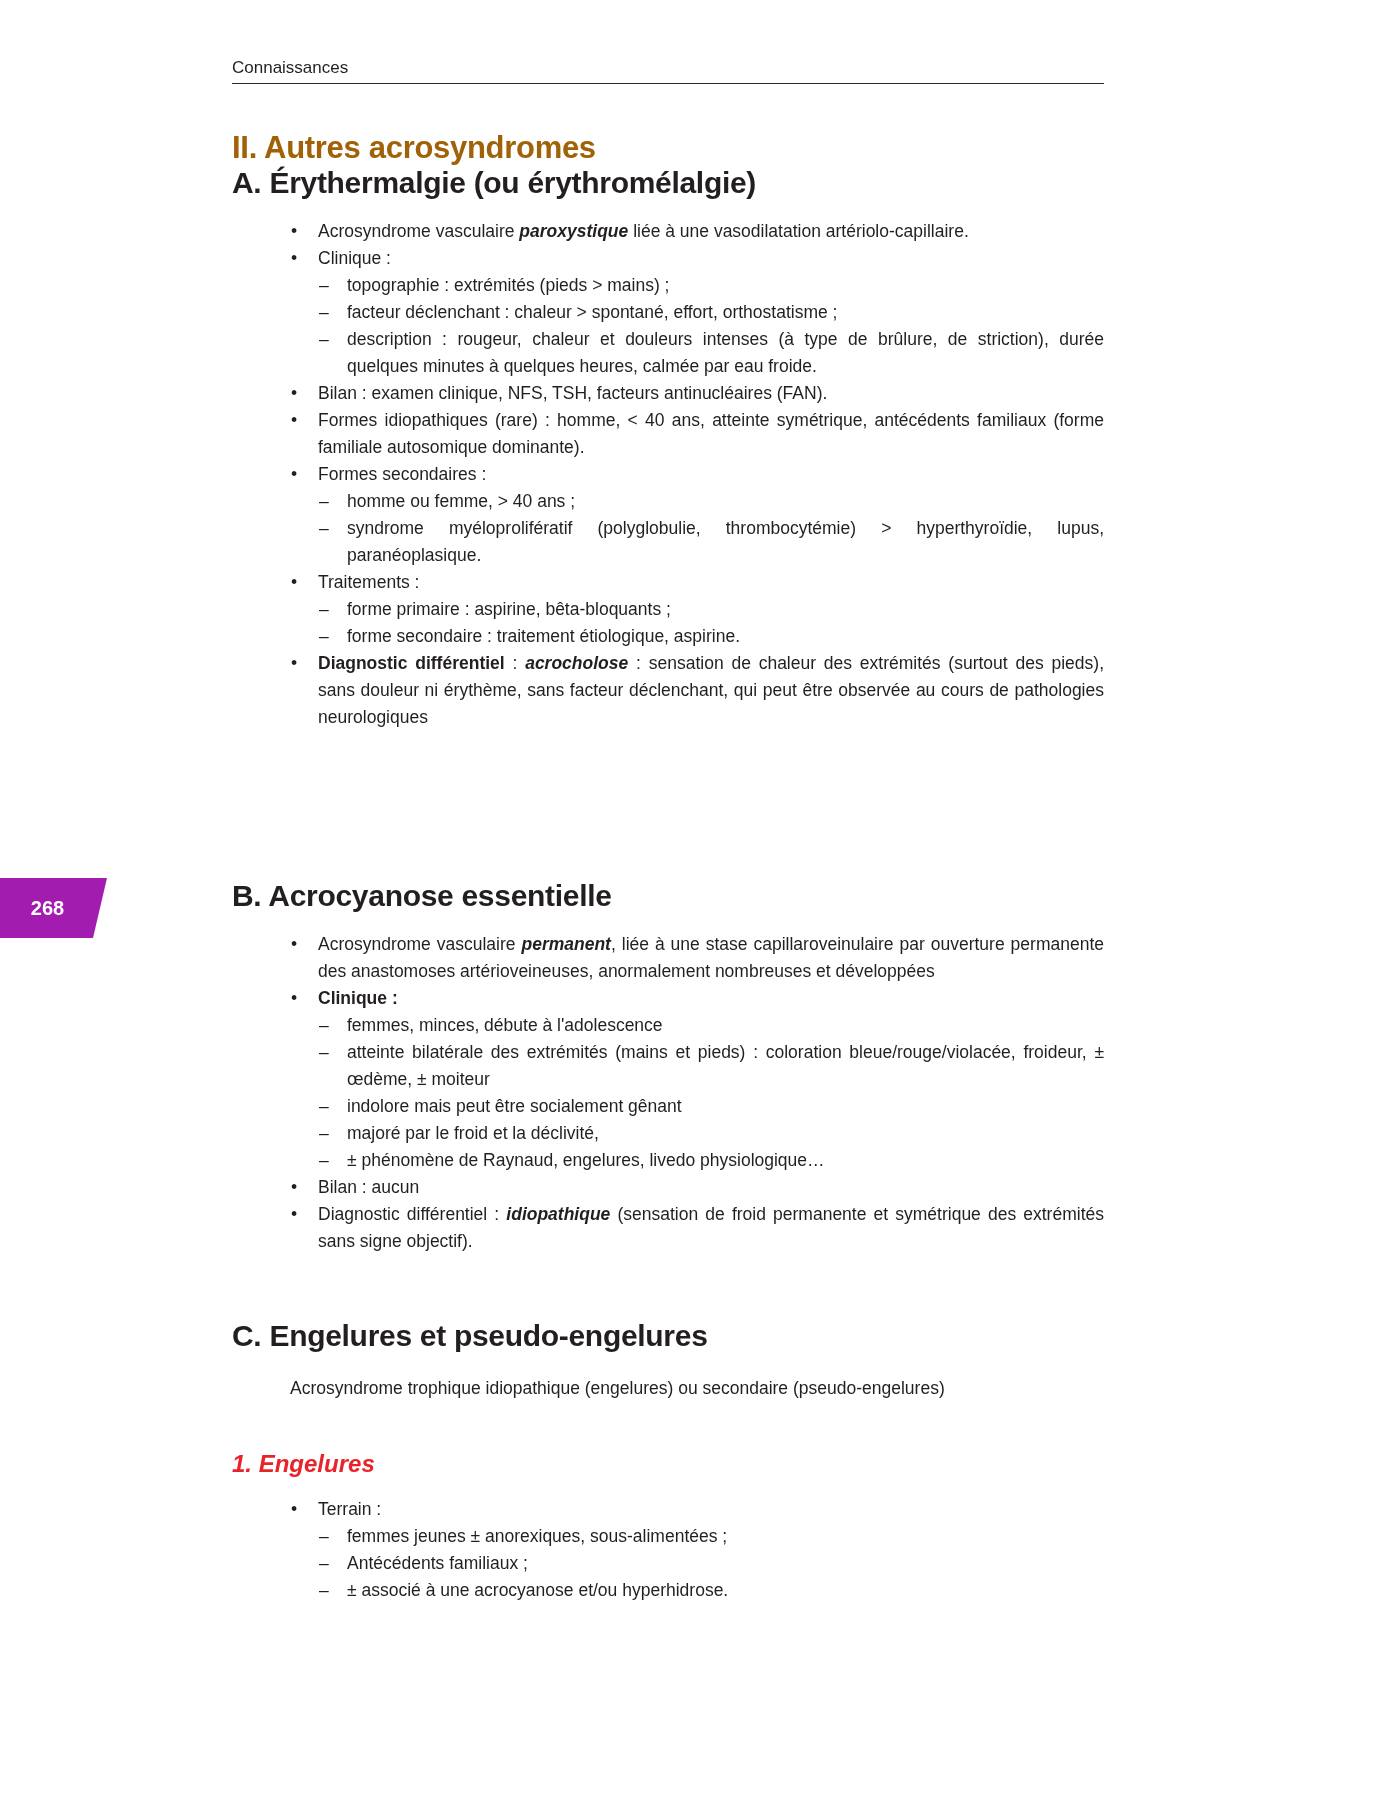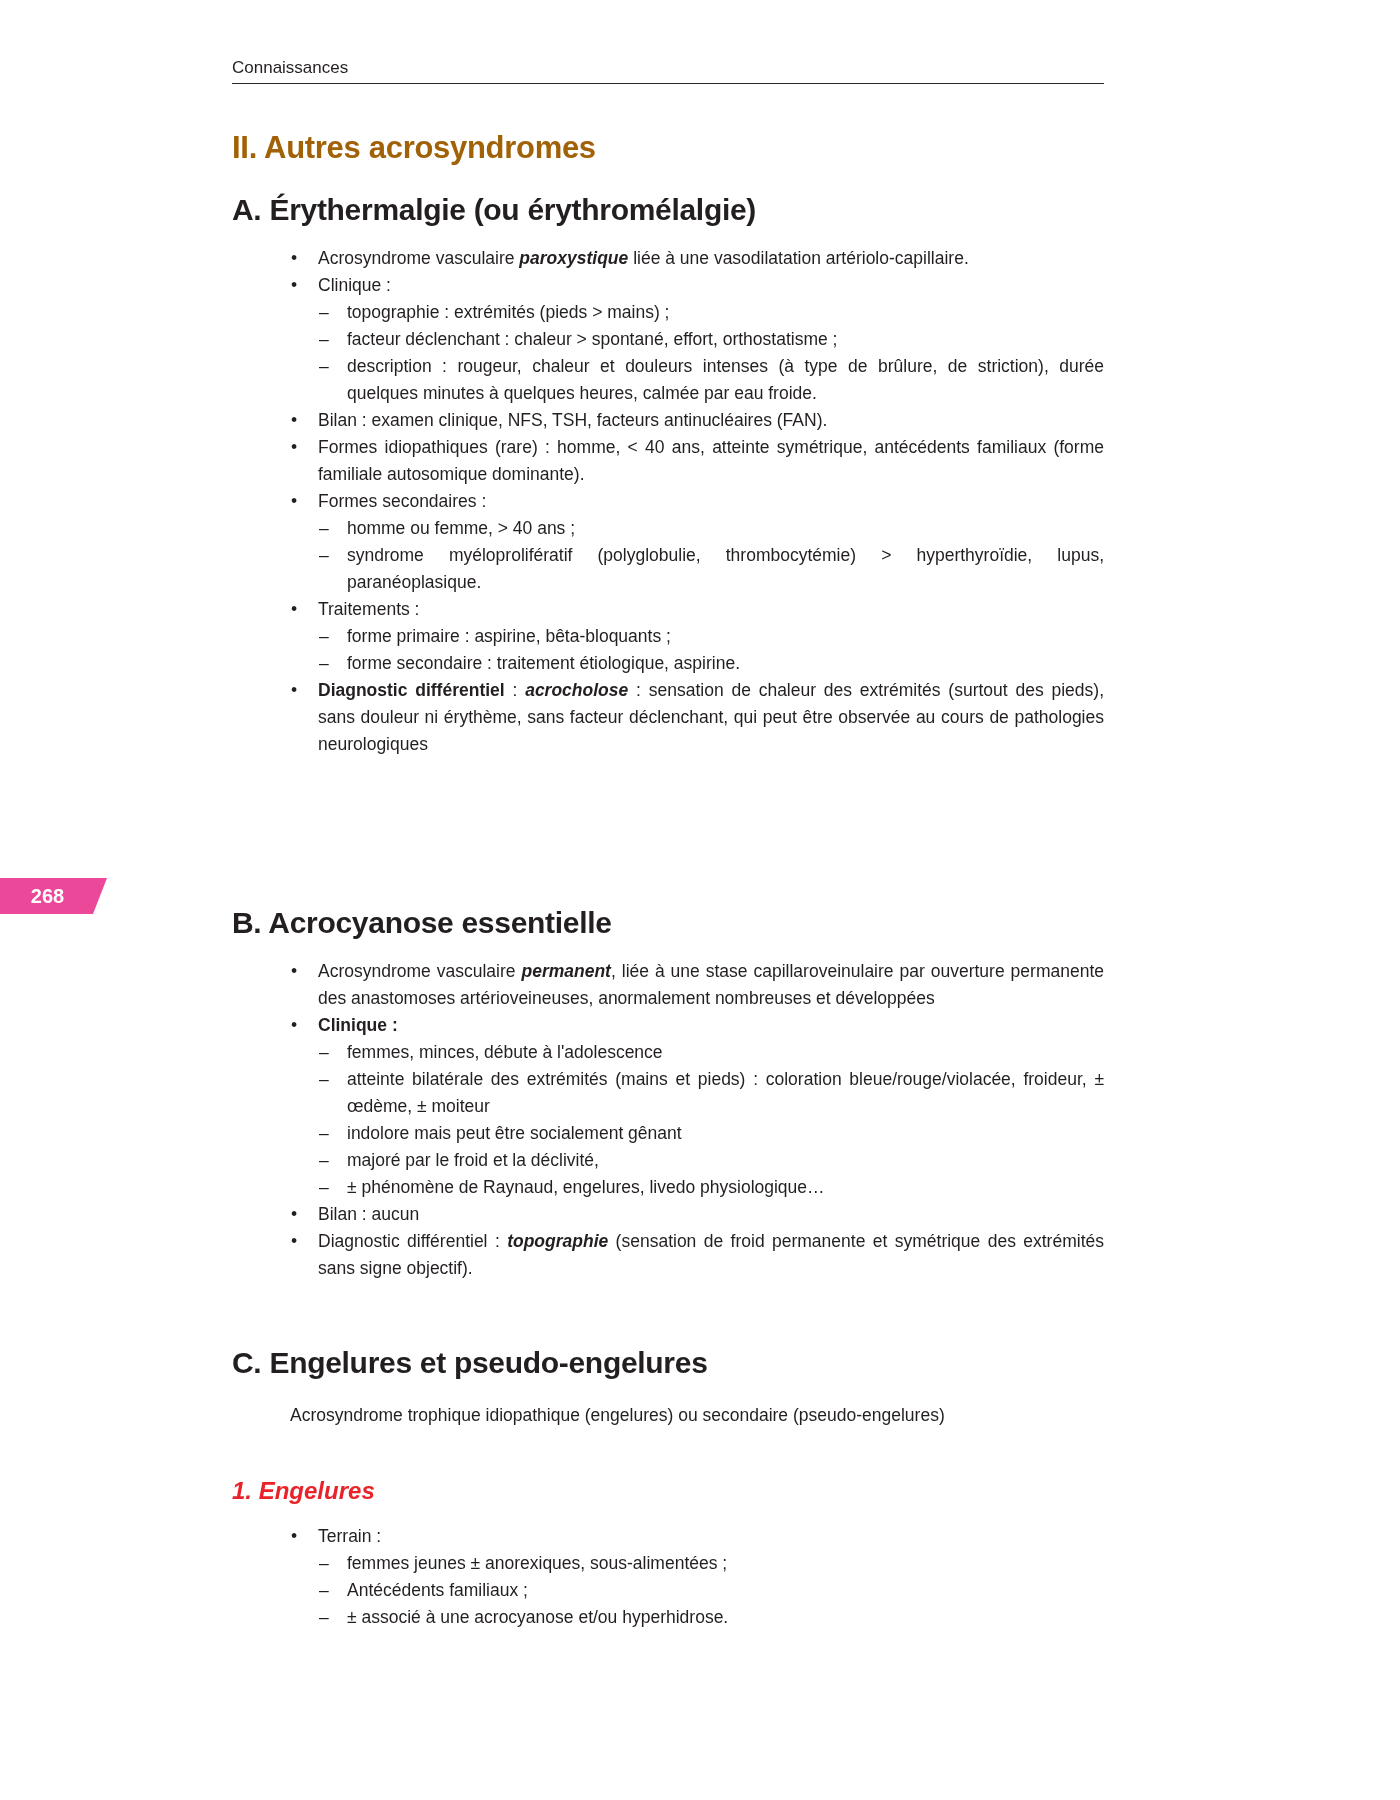--- a/index.html
+++ b/index.html
@@ -35,21 +35,21 @@
     font-weight: bold;
     color: #a16207;
     letter-spacing: -0.3px;
   }
   h2.sec-head {
     font-size: 30px;
     font-weight: bold;
     color: #231f20;
     letter-spacing: -0.3px;
   }
-  .sec-A h2.sec-head { margin-top: 27px; }
+  .sec-A h2.sec-head { }
   .sec-B h2.sec-head { margin-top: 148px; }
   .sec-C h2.sec-head { margin-top: 64px; }
   .list { margin-top: 18px; }
   .item {
     position: relative;
     font-size: 17.5px;
     line-height: 27px;
     text-align: justify;
   }
   .item.bullet { padding-left: 86px; }
@@ -70,22 +70,22 @@
     font-size: 24px;
     font-weight: bold;
     font-style: italic;
     color: #e8232a;
   }
   .badge {
     position: absolute;
     left: 0;
     top: 878px;
     width: 107px;
-    height: 36px;
-    background: #ec4899;
+    height: 60px;
+    background: #a21caf;
     clip-path: polygon(0 0, 100% 0, calc(100% - 14px) 100%, 0 100%);
     display: flex;
     align-items: center;
     justify-content: center;
     color: #ffffff;
     font-size: 20px;
     font-weight: 600;
     padding-right: 12px;
   }
 </style>
@@ -124,21 +124,21 @@
           <h2 class="sec-head">B. Acrocyanose essentielle</h2>
           <div class="list">
             <div class="item bullet"><span class="marker">•</span><span class="txt"><span>Acrosyndrome vasculaire </span><span class="b i">permanent</span><span>, liée à une stase capillaroveinulaire par ouverture permanente des anastomoses artérioveineuses, anormalement nombreuses et développées</span></span></div>
             <div class="item bullet"><span class="marker">•</span><span class="txt"><span class="b">Clinique :</span></span></div>
             <div class="item dash"><span class="marker">–</span><span class="txt"><span>femmes, minces, débute à l'adolescence</span></span></div>
             <div class="item dash"><span class="marker">–</span><span class="txt"><span>atteinte bilatérale des extrémités (mains et pieds) : coloration bleue/rouge/violacée, froideur, ± œdème, ± moiteur</span></span></div>
             <div class="item dash"><span class="marker">–</span><span class="txt"><span>indolore mais peut être socialement gênant</span></span></div>
             <div class="item dash"><span class="marker">–</span><span class="txt"><span>majoré par le froid et la déclivité,</span></span></div>
             <div class="item dash"><span class="marker">–</span><span class="txt"><span>± phénomène de Raynaud, engelures, livedo physiologique…</span></span></div>
             <div class="item bullet"><span class="marker">•</span><span class="txt"><span>Bilan : aucun</span></span></div>
-            <div class="item bullet"><span class="marker">•</span><span class="txt"><span>Diagnostic différentiel : </span><span class="i">topographie</span><span> (sensation de froid permanente et symétrique des extrémités sans signe objectif).</span></span></div>
+            <div class="item bullet"><span class="marker">•</span><span class="txt"><span>Diagnostic différentiel : </span><span class="i">idiopathique</span><span> (sensation de froid permanente et symétrique des extrémités sans signe objectif).</span></span></div>
           </div>
         </section>
         <section class="sec sec-C">
           <h2 class="sec-head">C. Engelures et pseudo-engelures</h2>
           <p class="para">Acrosyndrome trophique idiopathique (engelures) ou secondaire (pseudo-engelures)</p>
           <h3 class="subheading">1. Engelures</h3>
           <div class="list">
             <div class="item bullet"><span class="marker">•</span><span class="txt"><span>Terrain :</span></span></div>
             <div class="item dash"><span class="marker">–</span><span class="txt"><span>femmes jeunes ± anorexiques, sous-alimentées ;</span></span></div>
             <div class="item dash"><span class="marker">–</span><span class="txt"><span>Antécédents familiaux ;</span></span></div>

